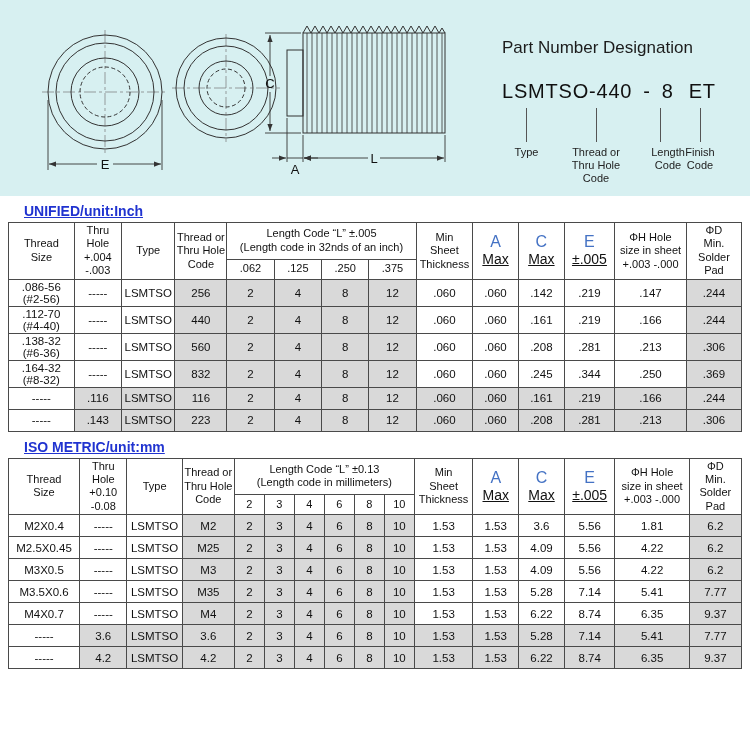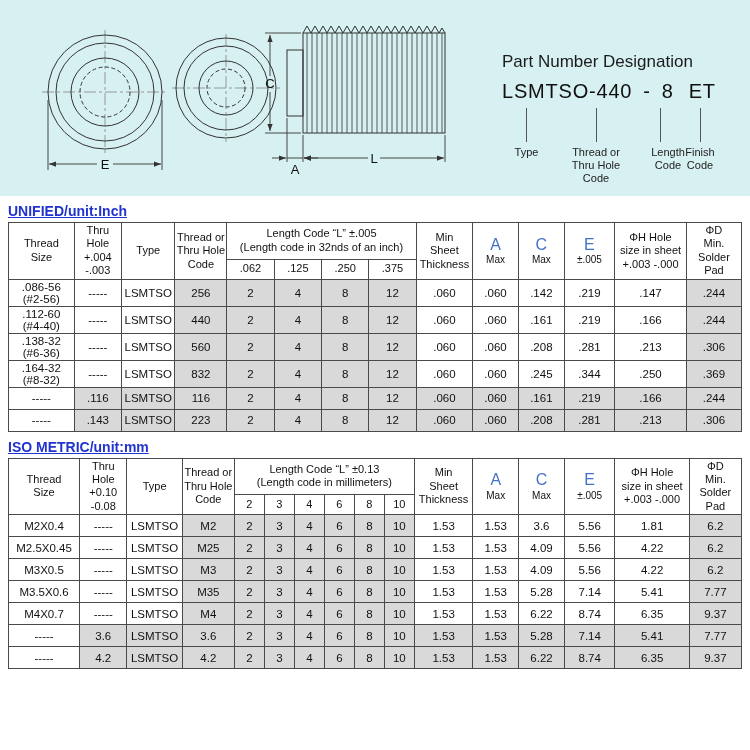--- a/index.html
+++ b/index.html
@@ -7,39 +7,39 @@
   body {
     width:750px; height:750px; overflow:hidden;
     background:#ffffff;
     font-family:"Liberation Sans", sans-serif;
     color:#111;
   }
   
   .band { position:relative; width:750px; height:196px; background:#d7f0f1; }
   .band svg { position:absolute; left:0; top:0; }
   .pnd { position:absolute; left:488px; top:0; width:262px; height:196px; }
-  .pnd-title { position:absolute; left:14px; top:52px; font-size:17px; color:#1c1c1c; white-space:nowrap; }
+  .pnd-title { position:absolute; left:14px; top:38px; font-size:17px; color:#1c1c1c; white-space:nowrap; }
   .pn-row { position:absolute; left:14px; top:80px; display:flex; align-items:baseline; font-size:20px; letter-spacing:0.8px; color:#101010; }
   .pn-dash { margin:0 11px; }
   .pn-len { margin-right:15px; }
   .leader { position:absolute; width:1px; height:34px; top:108px; background:#555; }
   .callout { position:absolute; top:146px; font-size:11px; line-height:13px; text-align:center; white-space:pre-line; color:#222; }
   
-  h2.sec { margin:7px 0 3px 8px; font-size:14px; font-weight:bold; color:#2033d0; text-decoration:underline; }
+  h2.sec { margin:7px 0 3px 24px; font-size:14px; font-weight:bold; color:#2033d0; text-decoration:underline; }
   
   table { border-collapse:collapse; table-layout:fixed; width:734px; margin-left:8px; background:#fff; }
   th, td {
     border:1px solid #4a4a4a;
     text-align:center; vertical-align:middle;
     white-space:pre-line; padding:1px 1px;
   }
   th { font-weight:normal; font-size:11px; line-height:1.22; color:#111; }
   td { font-size:11.5px; height:22px; color:#111; }
   .hbig { font-size:16px; color:#4472c4; line-height:1.15; }
-  .hsub { font-size:10px; color:#111; }
+  .hsub { font-size:14px; color:#111;text-decoration:underline; }
   .g { background:#d9d9d9; }
 </style>
 </head>
 <body>
 
 <div class="band">
 
   <svg width="488" height="196" viewBox="0 0 488 196">
     <defs>
       <marker id="ar" markerWidth="9" markerHeight="8" refX="8" refY="3" orient="auto">
@@ -192,21 +192,21 @@
         <td class="g">8</td>
         <td class="g">12</td>
         <td>.060</td>
         <td>.060</td>
         <td>.142</td>
         <td>.219</td>
         <td>.147</td>
         <td class="g">.244</td>
       </tr>
       <tr>
-        <td>.112-60
+        <td>.112-70
 (#4-40)</td>
         <td>-----</td>
         <td>LSMTSO</td>
         <td class="g">440</td>
         <td class="g">2</td>
         <td class="g">4</td>
         <td class="g">8</td>
         <td class="g">12</td>
         <td>.060</td>
         <td>.060</td>

